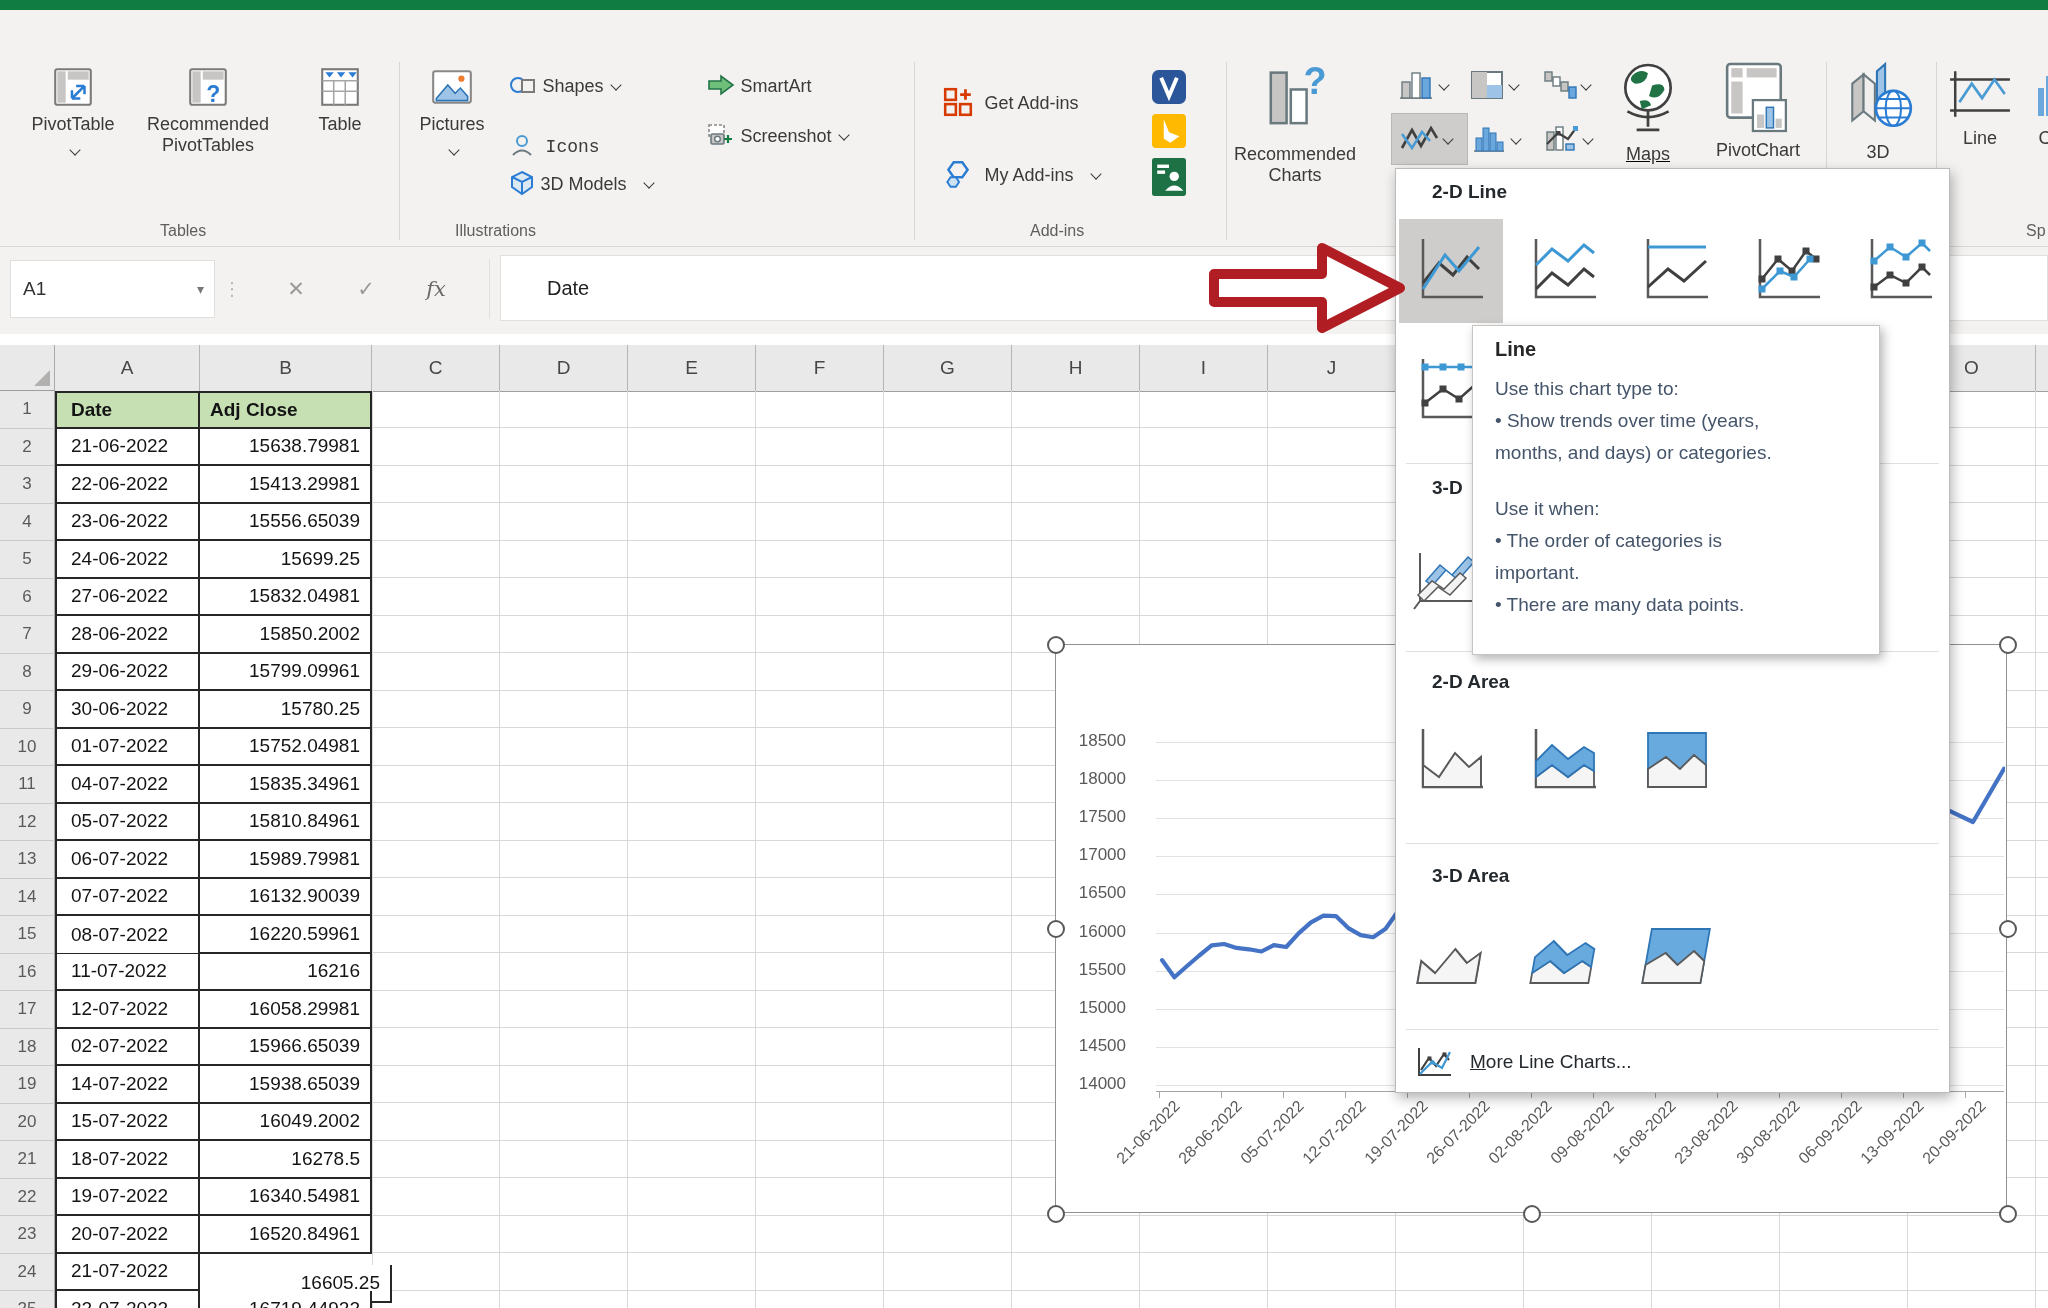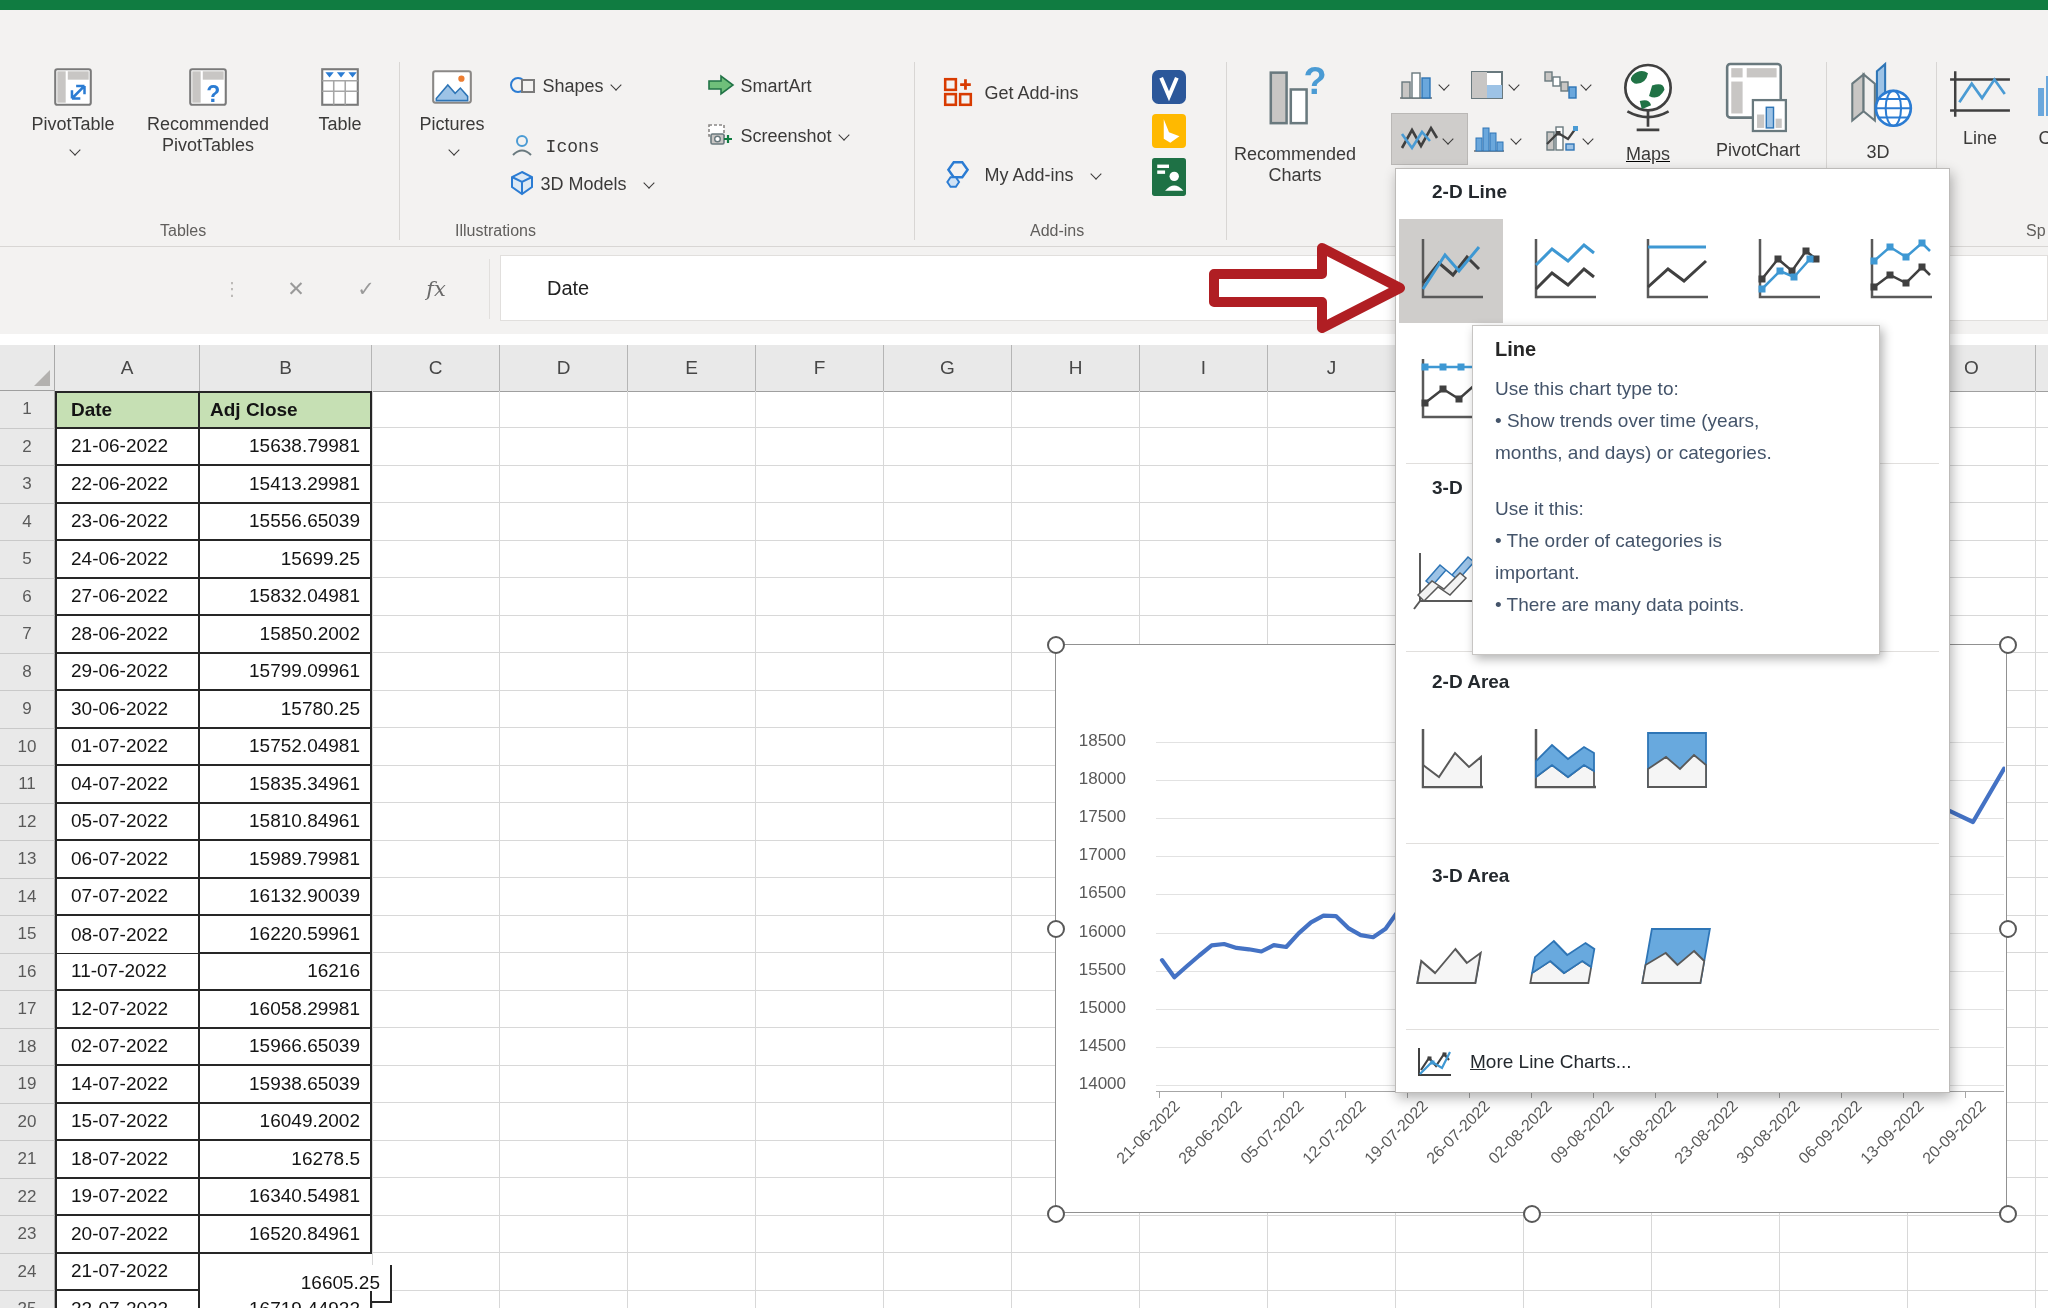--- a/index.html
+++ b/index.html
@@ -142,21 +142,21 @@
             <rect x="5" y="12" width="13" height="10" rx="1.5" fill="#c8c6c4" stroke="#69797e" stroke-width="1.6"></rect>
             <circle cx="11.5" cy="17" r="2.8" fill="#fff" stroke="#69797e" stroke-width="1.4"></circle>
             <path d="M22 13 v8 M18 17 h8" stroke="#107C41" stroke-width="2.2"></path>
           </svg></span>
       <span class="rlab">Screenshot</span>
       <span class="chev"></span>
     </div>
     <div class="ab glab" style="left:455px;top:222px;">Illustrations</div>
     <div class="vsep" style="left:914px"></div>
 
-    <div class="ab" style="left:942px;top:76px;">
+    <div class="ab" style="left:942px;top:86px;">
       <span id="i-getadd"><svg width="32" height="32" viewBox="0 0 30 30" style="vertical-align:-9px;margin-right:6px">
             <rect x="3" y="3" width="10" height="10" fill="none" stroke="#d83b01" stroke-width="2.4"></rect>
             <rect x="3" y="17" width="10" height="10" fill="none" stroke="#d83b01" stroke-width="2.4"></rect>
             <rect x="17" y="17" width="10" height="10" fill="none" stroke="#d83b01" stroke-width="2.4"></rect>
             <path d="M22 3 v10 M17 8 h10" stroke="#d83b01" stroke-width="2.6"></path>
           </svg></span>
       <span class="rlab">Get Add-ins</span>
     </div>
     <div class="ab" style="left:942px;top:158px;">
       <span id="i-myadd"><svg width="32" height="32" viewBox="0 0 30 30" style="vertical-align:-9px;margin-right:6px">
@@ -276,20 +276,24 @@
       <span id="i-sparkcol"><svg width="18" height="58" viewBox="0 0 18 54">
             <rect x="2" y="20" width="6" height="28" fill="#6aa7dc"></rect>
             <rect x="10" y="8" width="6" height="40" fill="#6aa7dc"></rect>
           </svg></span>
       <div class="rlab">C</div>
     </div>
     <div class="ab glab" style="left:2026px;top:222px;">Sp</div>
   </div>
 
   <div id="fbar">
+    <div id="namebox">
+      <span>A1</span>
+      <span style="margin-left:auto;margin-right:10px;color:#777;font-size:14px;">▾</span>
+    </div>
     <div class="fbtn" style="left:218px;width:28px;color:#b9b7b5;font-size:18px;">⋮</div>
     <div class="fbtn" style="left:268px;">✕</div>
     <div class="fbtn" style="left:338px;">✓</div>
     <div class="fbtn" style="left:408px;font-family:'DejaVu Serif','Liberation Serif',serif;font-style:italic;color:#6a6a6a;">fx</div>
     <div style="position:absolute;left:489px;top:12px;width:1px;height:60px;background:#E1DFDD;"></div>
     <div id="fx-field">
       <span>Date</span>
     </div>
   </div>
 
@@ -577,21 +581,21 @@
       <span id="mlc-text"><u>M</u>ore Line Charts...</span>
     </div>
   </div>
 
   <div id="tooltip">
     <div id="tt-title">Line</div>
     <div id="tt-lines">
         <div class="tt-line" style="top: 52px;">Use this chart type to:</div>
         <div class="tt-line" style="top: 84px;">• Show trends over time (years,</div>
         <div class="tt-line" style="top: 116px;">months, and days) or categories.</div>
-        <div class="tt-line" style="top: 172px;">Use it this:</div>
+        <div class="tt-line" style="top: 172px;">Use it when:</div>
         <div class="tt-line" style="top: 204px;">• The order of categories is</div>
         <div class="tt-line" style="top: 236px;">important.</div>
         <div class="tt-line" style="top: 268px;">• There are many data points.</div>
       </div>
   </div>
 
   <svg id="arrow" width="212" height="100" viewBox="0 0 212 100">
     <polygon points="14,36 122,36 122,10 200,50 122,90 122,64 14,64" fill="#ffffff" stroke="#B01E23" stroke-width="10" stroke-linejoin="round"></polygon>
   </svg>
 

